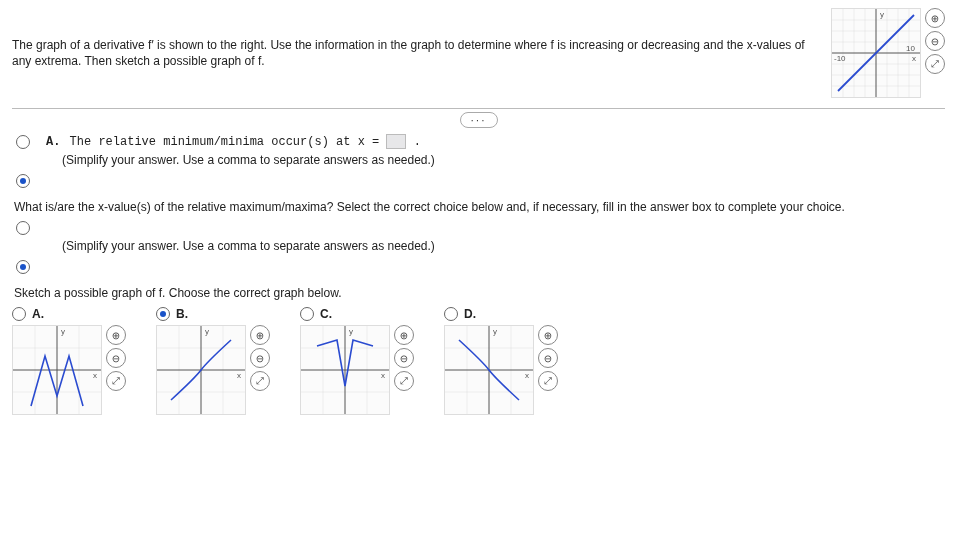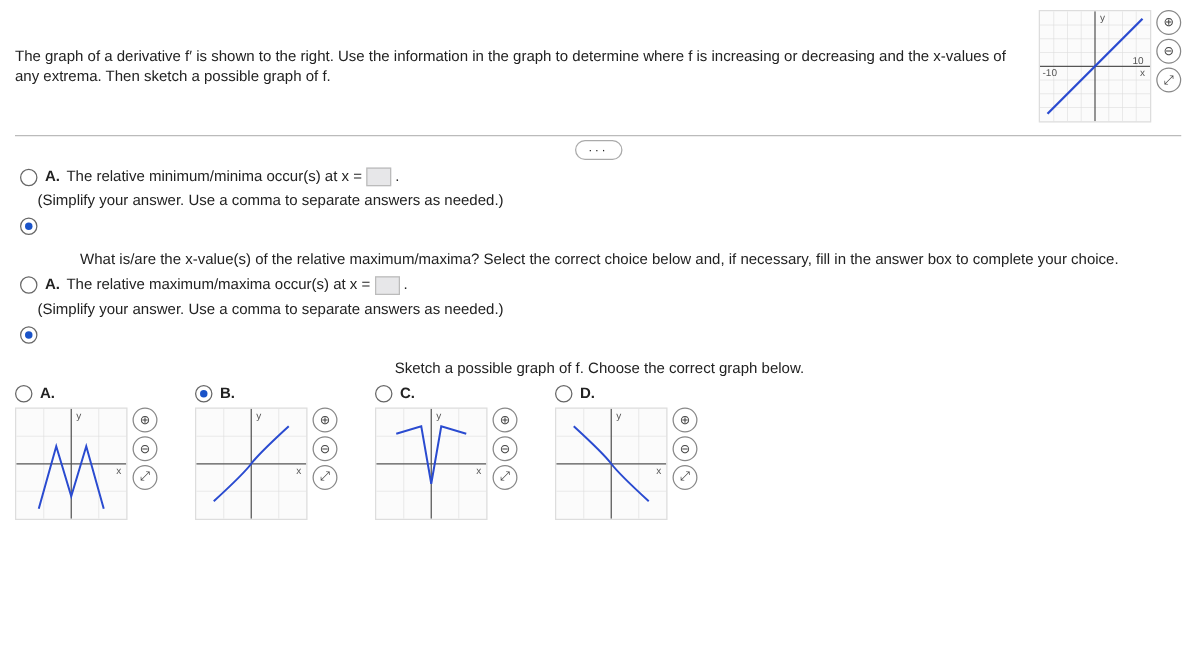--- a/index.html
+++ b/index.html
@@ -65,22 +65,23 @@
     justify-content: center;
     font-size: 10px;
     letter-spacing: 2px;
     margin: -7px auto 0;
     background: #fff;
     cursor:pointer;
   }
   .choice-row {
     display: flex;
     align-items: flex-start;
-    gap: 6px;
+    gap: 16px;
     margin: 6px 0 4px 4px;
+    font-family: Liberation Mono, monospace;
   }
   .radio {
     width: 12px;
     height: 12px;
     border: 1px solid #666;
     border-radius: 50%;
     flex-shrink: 0;
     margin-top: 1px;
     display:flex;align-items:center;justify-content:center;
     cursor:pointer;
@@ -93,27 +94,26 @@
   .inline-input {
     display:inline-block;
     width: 18px;
     height: 13px;
     background: #e7e7e9;
     border: 1px solid #bbb;
     vertical-align: middle;
   }
   .sub-note {
     font-size: 12px;
-    margin-left: 18px;
+    margin-left: 50px;
     margin-top: 2px;
     color:#222;
   }
   .prompt-line {
     margin: 12px 0 6px 2px;
-    text-align: center;
   }
   .graph-options {
     display: flex;
     gap: 30px;
     margin-top: 6px;
   }
   .graph-option {
     display: flex;
     flex-direction: column;
   }
@@ -174,26 +174,20 @@
 </div>
 <div class="sub-note">(Simplify your answer. Use a comma to separate answers as needed.)</div>
 <div class="choice-row">
   <div class="radio selected"></div>
 </div>
 
 <div class="prompt-line">What is/are the x-value(s) of the relative maximum/maxima? Select the correct choice below and, if necessary, fill in the answer box to complete your choice.</div>
 
 <div class="choice-row">
   <div class="radio"></div>
-  <div>
-    <span class="choice-label">A.</span>
-    <span>The relative maximum/maxima occur(s) at x =</span>
-    <span class="inline-input"></span>
-    <span>.</span>
-  </div>
 </div>
 <div class="sub-note">(Simplify your answer. Use a comma to separate answers as needed.)</div>
 <div class="choice-row">
   <div class="radio selected"></div>
 </div>
 
 <div class="prompt-line">Sketch a possible graph of f. Choose the correct graph below.</div>
 
 <div class="graph-options">
 

